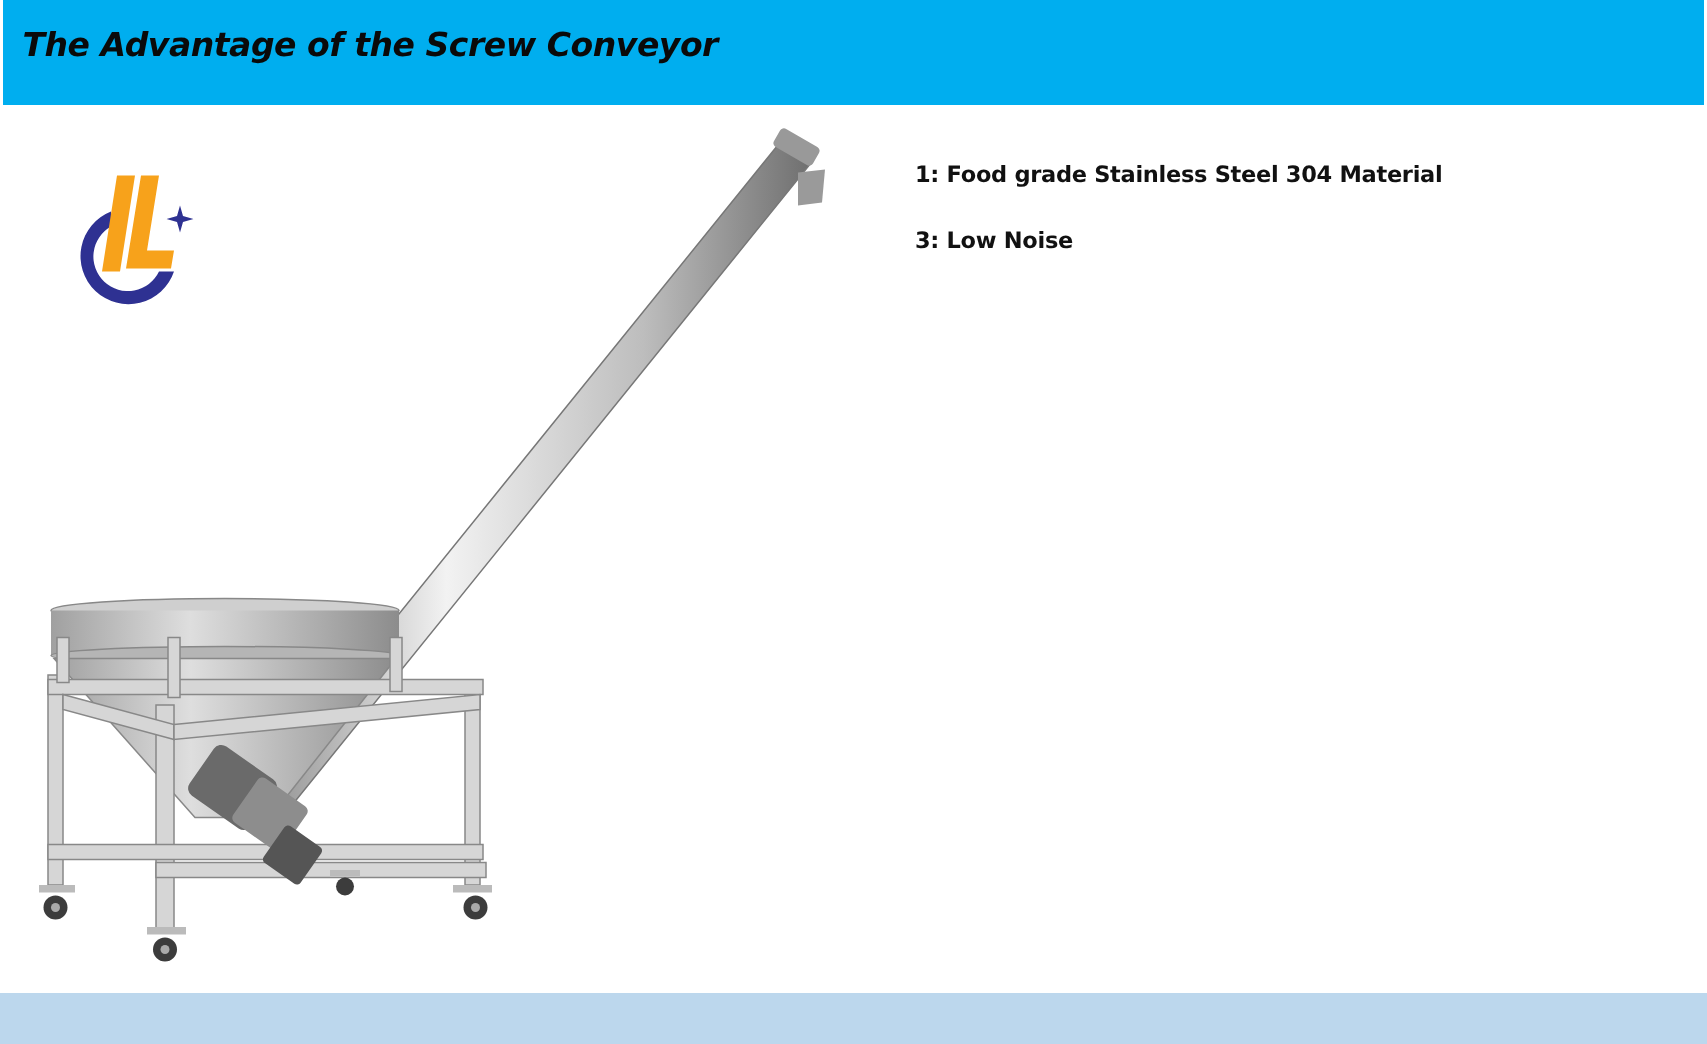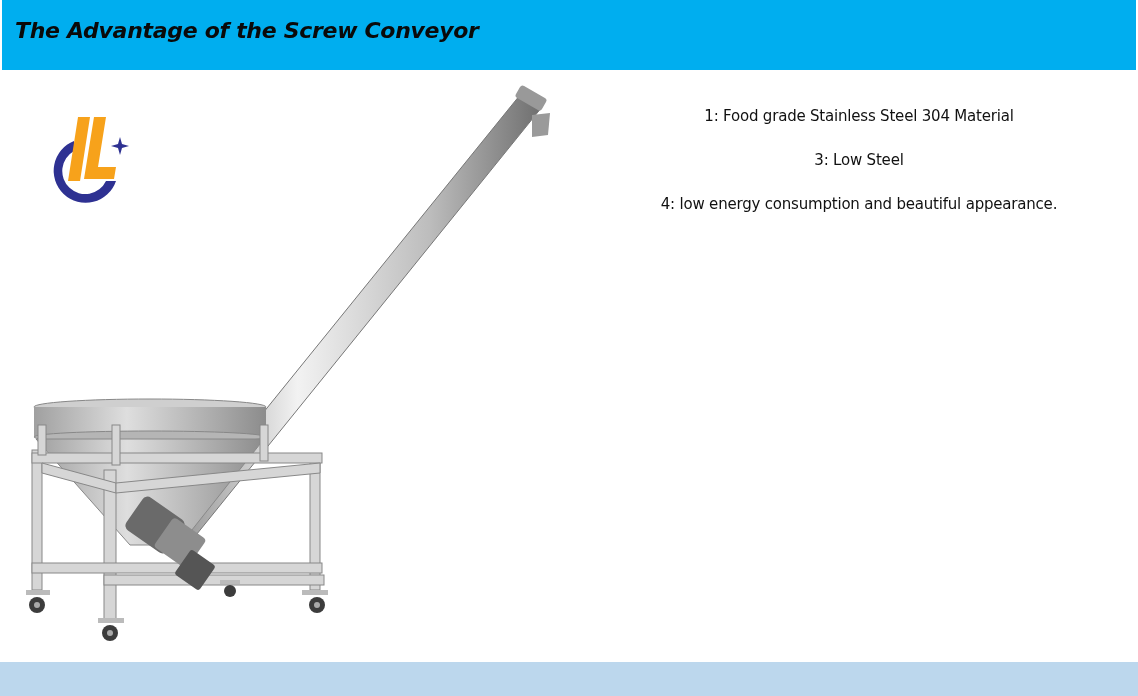--- a/index.html
+++ b/index.html
@@ -32,24 +32,23 @@
   }
   .machine {
     position: absolute; left: 20px; top: 85px; width: 560px; height: 560px;
   }
   .advantages {
     position: absolute; left: 594px; top: 105px; width: 530px;
     list-style: none; margin: 0; padding: 0;
   }
   .advantages li {
     font-family: "DejaVu Sans", sans-serif;
-    font-weight: normal; font-size: 15px; line-height: 22px;
-    color: #111111; margin: 0 0 22px 0;
+    font-weight: bold; font-size: 15px; line-height: 22px;
+    color: #111111; margin: 0 0 22px 16px;
     letter-spacing: -0.2px;
-    text-align: center;
   }
 </style>
 </head>
 <body>
 
 <div class="header-band">
   <div class="header-title">The Advantage of the Screw Conveyor</div>
 </div>
 
 <div class="content-area"></div>
@@ -126,17 +125,16 @@
     <rect x="282" y="505" width="26" height="5" fill="#bbb"></rect>
     <circle cx="297" cy="520" r="8"></circle>
       <circle cx="297" cy="520" r="3" fill="#aaa"></circle>
     <rect x="200" y="495" width="20" height="4" fill="#bbb"></rect>
     <circle cx="210" cy="506" r="6"></circle>
   </g>
 </svg>
 
 <ul class="advantages">
   <li>1: Food grade Stainless Steel 304 Material</li>
-  <li>3: Low Steel</li>
-  <li>4: low energy consumption and beautiful appearance.</li>
+  <li>3: Low Noise</li>
 </ul>
 
 <div class="footer-band"></div>
 
 </body></html>

